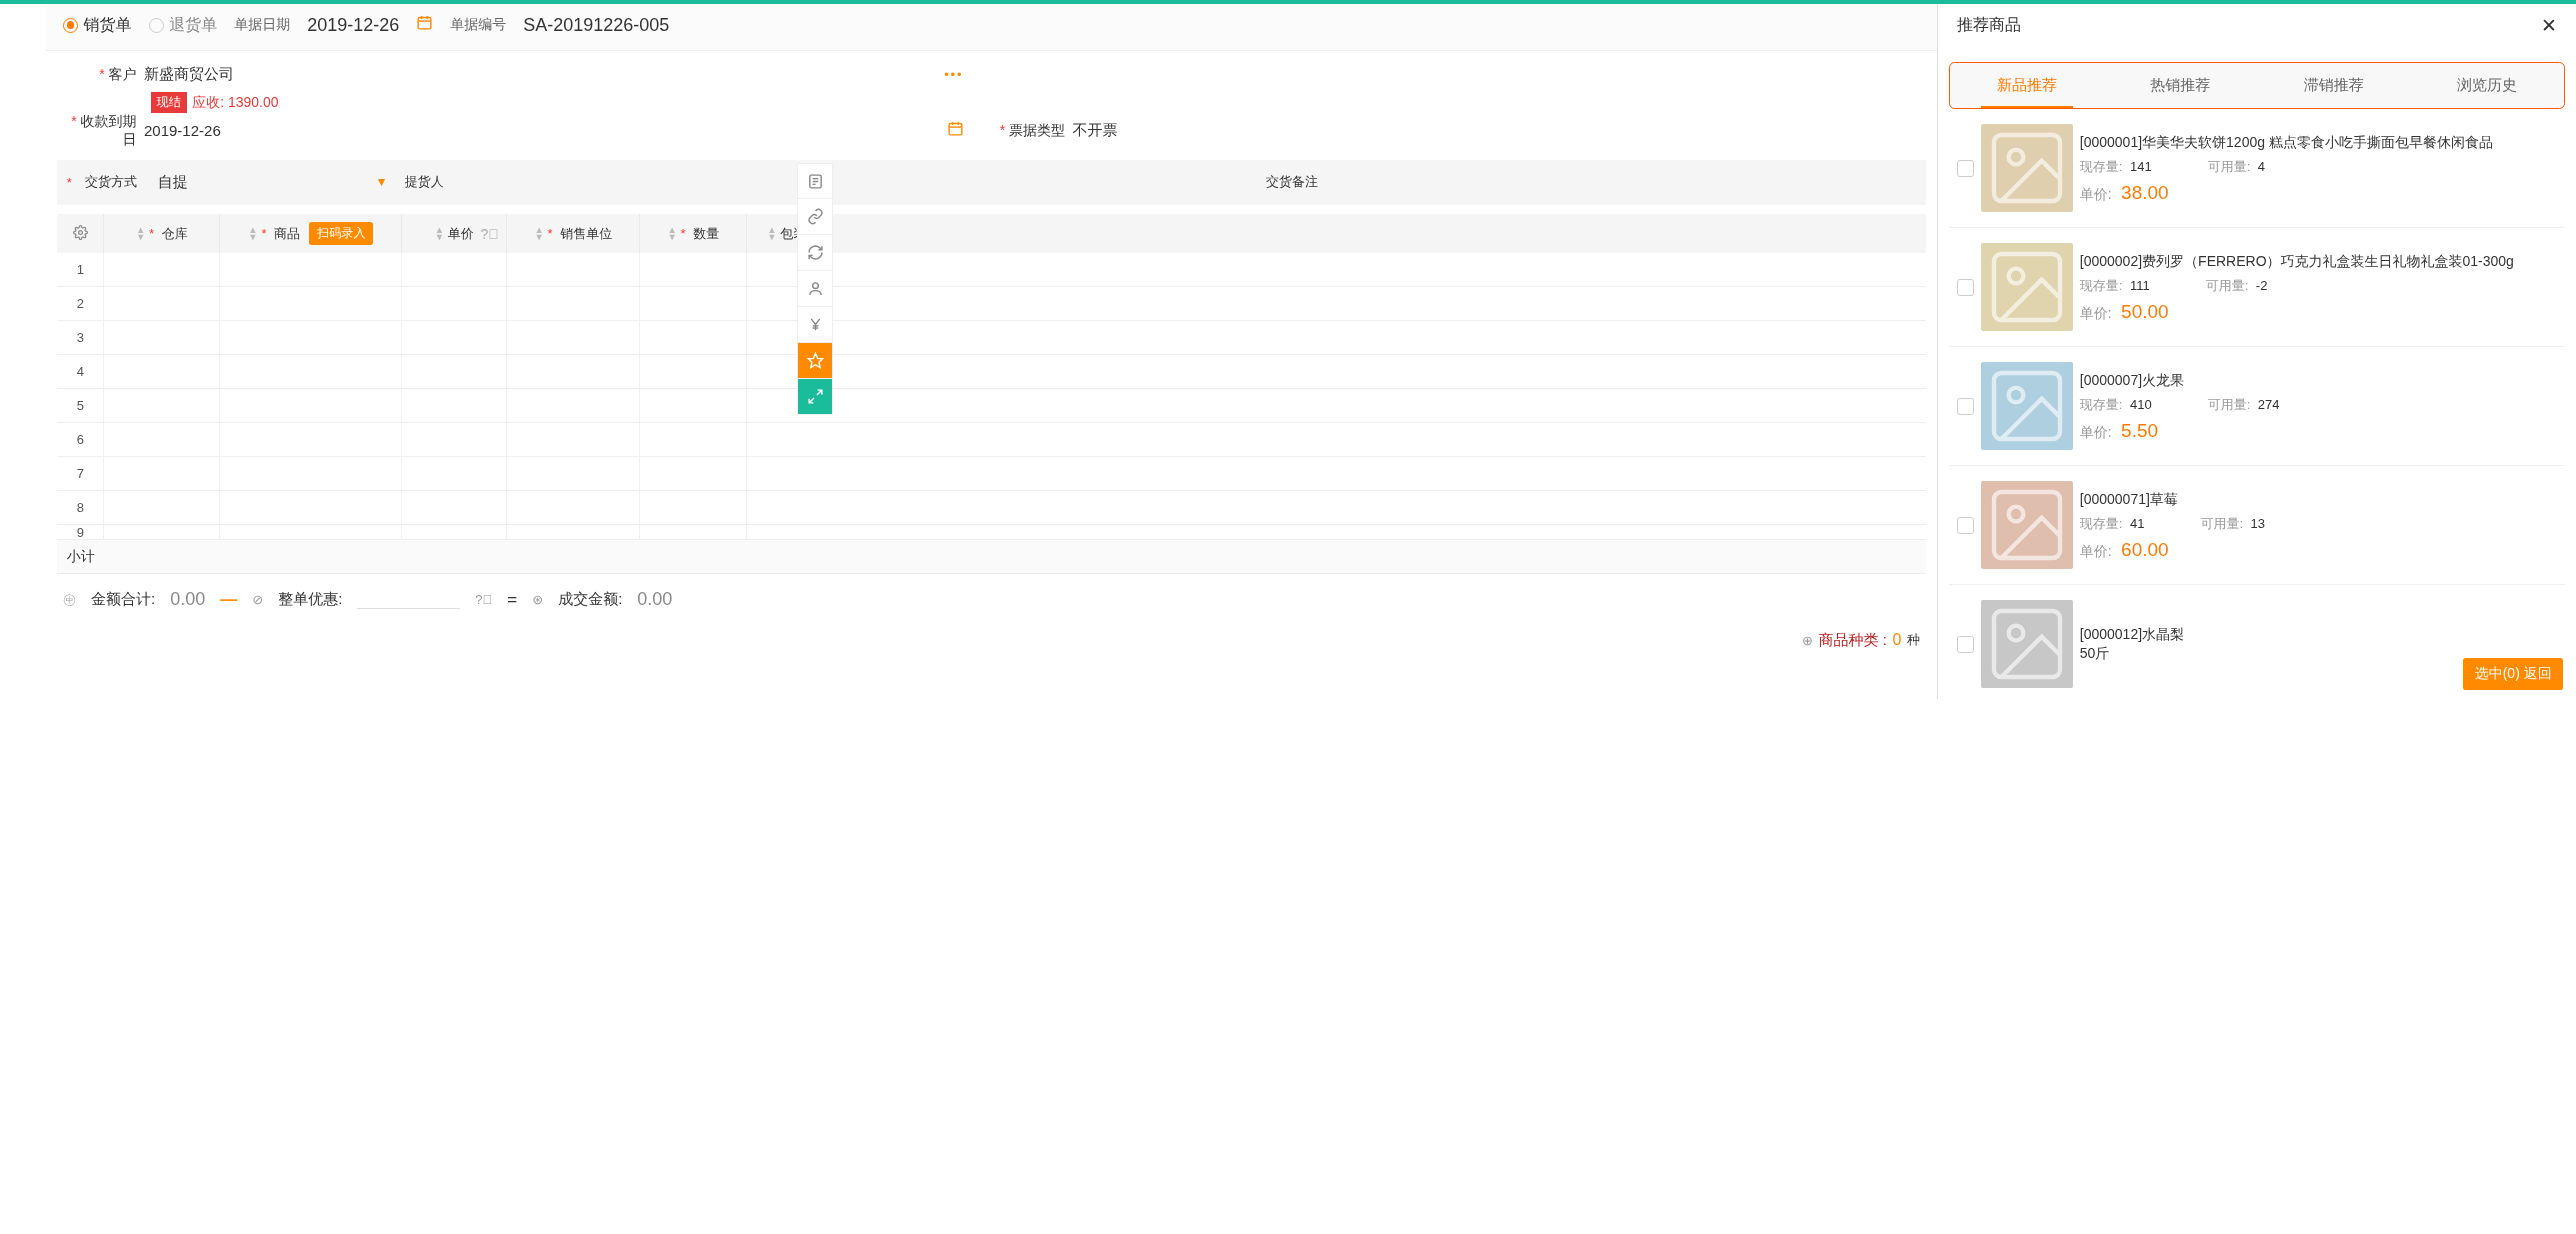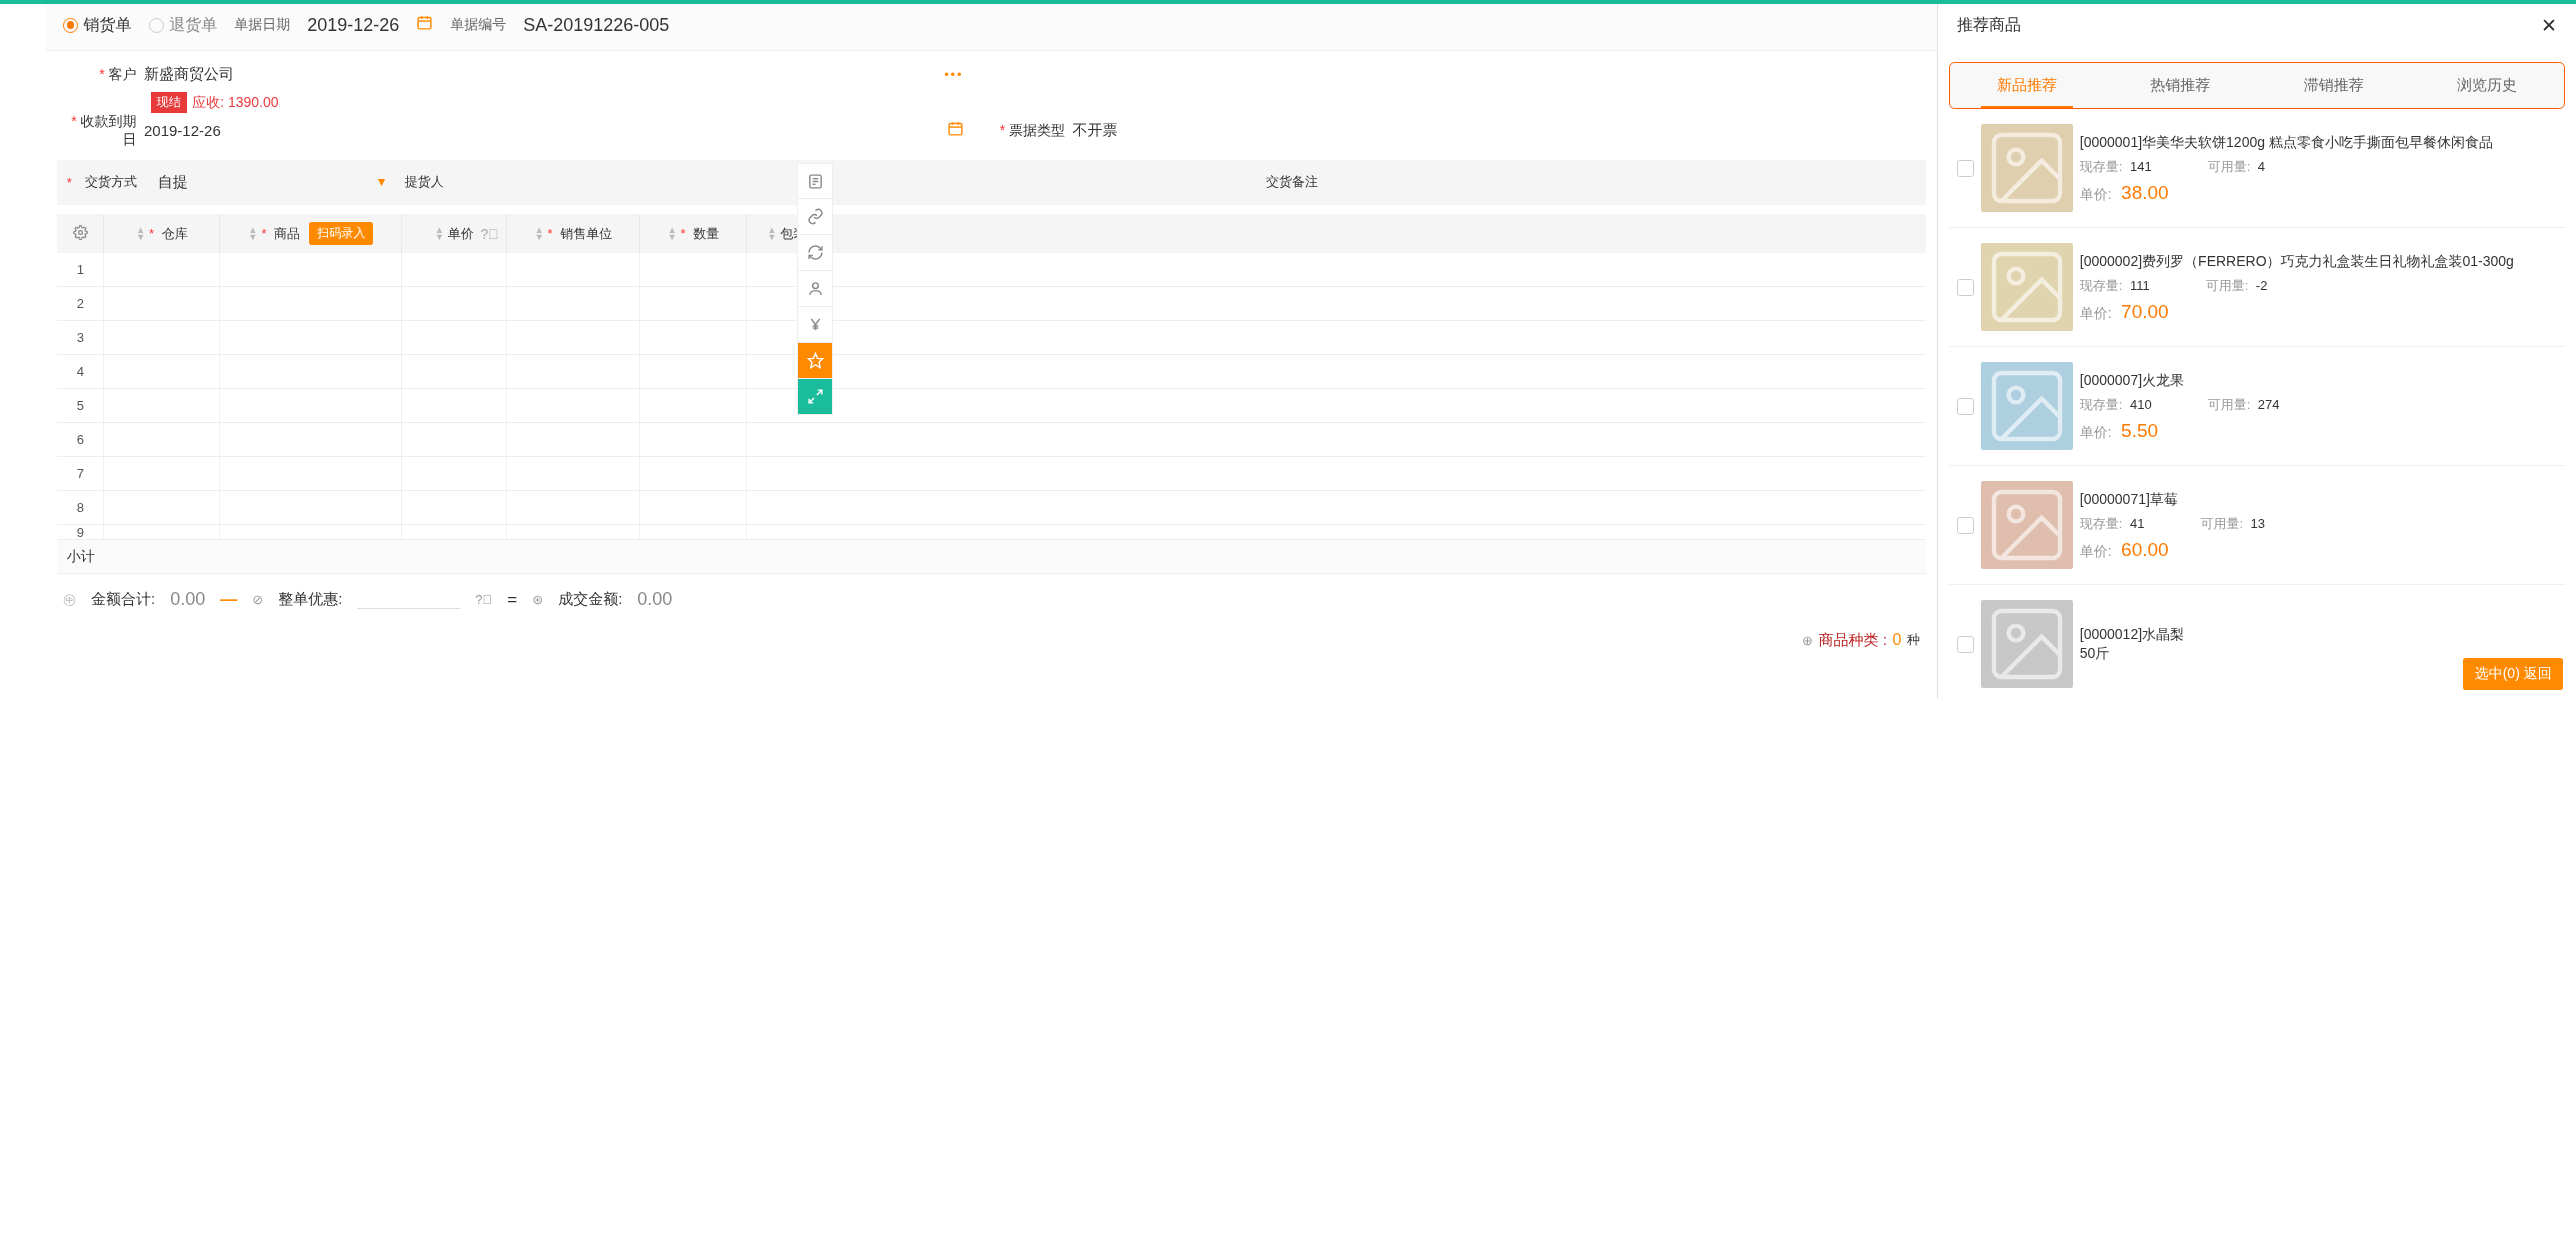--- a/index.html
+++ b/index.html
@@ -447,21 +447,21 @@
               <circle cx="9" cy="9" r="2"></circle>
               <path d="M21 15l-5-5L5 21"></path>
             </svg>
     </div>
     <div class="pinfo">
       <div class="pname">[0000002]费列罗（FERRERO）巧克力礼盒装生日礼物礼盒装01-300g</div>
       <div class="pmeta">
               <span><span class="mlbl">现存量:</span><span class="mval">111</span></span>
               <span><span class="mlbl">可用量:</span><span class="mval">-2</span></span>
             </div>
-            <div class="price-line">单价:<span class="price-val">70.00</span></div>
+            <div class="price-line">单价:<span class="price-val">50.00</span></div>
     </div>
         </div>
         <div class="prod-item">
     <div class="chk"></div>
     <div class="thumb" style="background:hsl(200,45%,78%)">
       <svg viewBox="0 0 24 24" fill="none" stroke="#fff" stroke-width="1.2" opacity="0.6">
               <rect x="3" y="3" width="18" height="18" rx="2"></rect>
               <circle cx="9" cy="9" r="2"></circle>
               <path d="M21 15l-5-5L5 21"></path>
             </svg>

